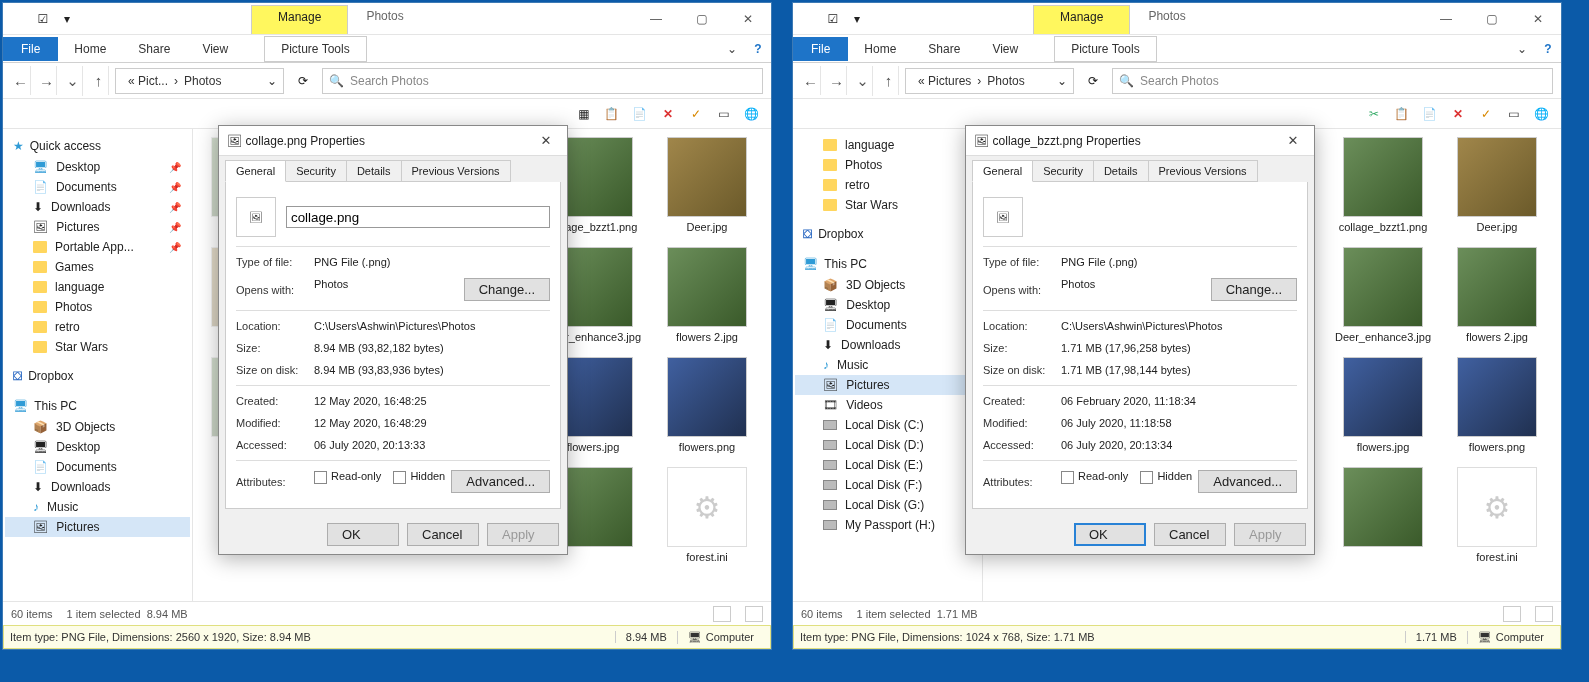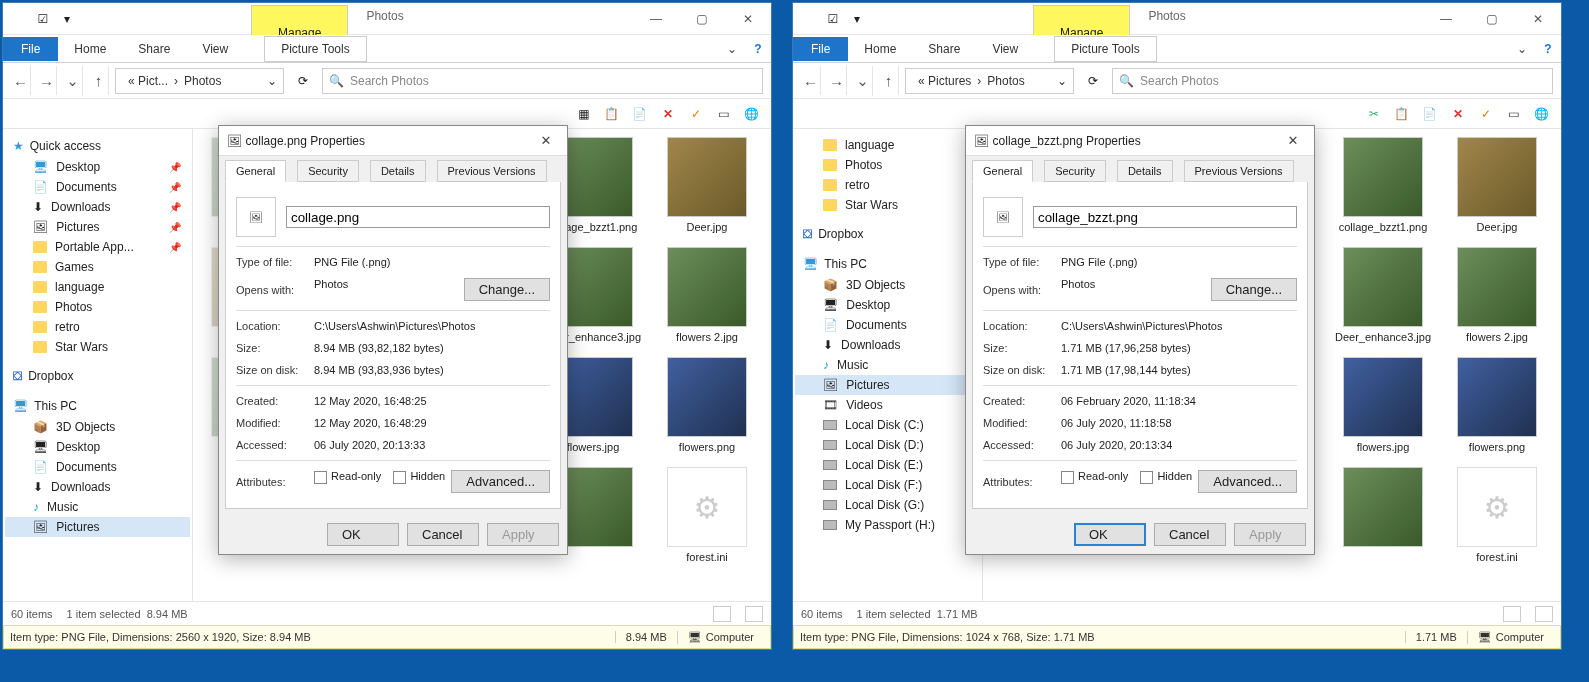--- a/index.html
+++ b/index.html
@@ -3,21 +3,21 @@
 <meta charset="utf-8">
 <style>
 * { box-sizing: border-box; margin: 0; padding: 0; font-family: "Segoe UI", Tahoma, sans-serif; }
 body { background: #0b5aa8; width: 1589px; height: 682px; overflow: hidden; position: relative; font-size: 12px; color: #222; }
 .wrap { display: flex; gap: 20px; padding: 2px; height: 100%; }
 .explorer { background: #fff; width: 770px; height: 648px; border: 1px solid #3d7ab5; display: flex; flex-direction: column; position: relative; }
 
 .titlebar { height: 32px; display: flex; align-items: stretch; background: #fff; border-bottom: 1px solid #e5e5e5; }
 .titlebar .qat { display: flex; align-items: center; gap: 4px; padding: 0 6px; }
 .titlebar .qat span { width: 20px; height: 20px; display:inline-flex;align-items:center;justify-content:center; }
-.titlebar .mtab { background: #fff75e; padding: 20px 26px; margin-top:2px; font-size:12px; border:1px solid #ccc; border-bottom:none; }
+.titlebar .mtab { background: #fff75e; padding: 4px 26px; margin-top:2px; font-size:12px; border:1px solid #ccc; border-bottom:none; }
 .titlebar .title { padding: 6px 18px; color:#666; }
 .titlebar .spacer { flex:1; }
 .titlebar .wbtn { width: 46px; display:flex;align-items:center;justify-content:center; color:#555; }
 
 .ribbon { height: 28px; display:flex; align-items:center; background:#fff; border-bottom:1px solid #d0d0d0; }
 .ribbon .file { background:#1e74c8; color:#fff; padding:5px 18px; }
 .ribbon .tab { padding:5px 16px; color:#333; }
 .ribbon .pt { background:#fff; border:1px solid #ccc; }
 .ribbon .spacer { flex:1; }
 .ribbon .chev { width:26px; text-align:center; color:#444; }
@@ -57,21 +57,21 @@
 .status .vbtn { width:18px;height:16px; border:1px solid #ccc; }
 
 .tooltip { background:#fdfde8; border:1px solid #e0e080; height:22px; padding:11px 6px; display:flex;align-items:center; font-size:11px; color:#333; }
 .tooltip .spacer { flex:1; }
 .tooltip .seg { padding:0 10px; border-left:1px solid #ccc; display:flex;align-items:center;gap:4px; }
 
 .dlg { position:absolute; width:350px; background:#f0f0f0; border:1px solid #888; box-shadow:0 4px 20px rgba(0,0,0,.3); z-index:10; }
 .dlg .dlgtitle { height:30px; display:flex;align-items:center; padding:0 8px; background:#fff; border-bottom:1px solid #ddd; }
 .dlg .dlgtitle .spacer{flex:1;}
 .dlg .dlgtitle .close{ width:26px;text-align:center;color:#444; font-size:13px; }
-.dlg .tabs { display:flex; background:#f0f0f0; padding:4px 6px 0; gap:12px; }
+.dlg .tabs { display:flex; background:#f0f0f0; padding:4px 6px 0; gap:0; }
 .dlg .tabs .tab { padding:4px 10px; border:1px solid #ccc; background:#f0f0f0; font-size:11px; margin-right:-1px; }
 .dlg .tabs .tab.sel { background:#fff; border-bottom-color:#fff; z-index:1; position:relative; }
 .dlg .pane { background:#fff; margin:0 6px 6px; border:1px solid #ccc; border-top:none; padding:10px; }
 .dlg .row { display:flex; align-items:center; padding:5px 0; font-size:11px; }
 .dlg .row .lbl { width:78px; color:#333; }
 .dlg .row .val { flex:1; }
 .dlg hr { border:none; border-top:1px solid #ddd; margin:4px 0; }
 .dlg .fname { flex:1; height:22px; border:1px solid #999; background:#fff; padding:2px 4px; }
 .dlg .bigicon { width:40px; height:40px; border:1px solid #ccc; background:#fff; display:flex;align-items:center;justify-content:center; margin-right:10px; }
 .dlg .btn { border:1px solid #adadad; background:#e1e1e1; padding:3px 14px; font-size:13px; min-width:72px; text-align:left; }
@@ -584,21 +584,20 @@
     </div>
     <div class="tabs">
       <div class="tab sel">General</div>
       <div class="tab">Security</div>
       <div class="tab">Details</div>
       <div class="tab">Previous Versions</div>
     </div>
     <div class="pane">
       <div class="row">
         <div class="bigicon">🖼</div>
-        <input class="fname" value="collage_bzzt.png" style="">
       </div>
       <hr>
       <div class="row">
             <span class="lbl">Type of file:</span>
             <span class="val">PNG File (.png)</span>
           </div>
       <div class="row">
             <span class="lbl">Opens with:</span>
             <span class="val"><span>Photos</span><span class="btn chg">Change...</span></span>
           </div>

